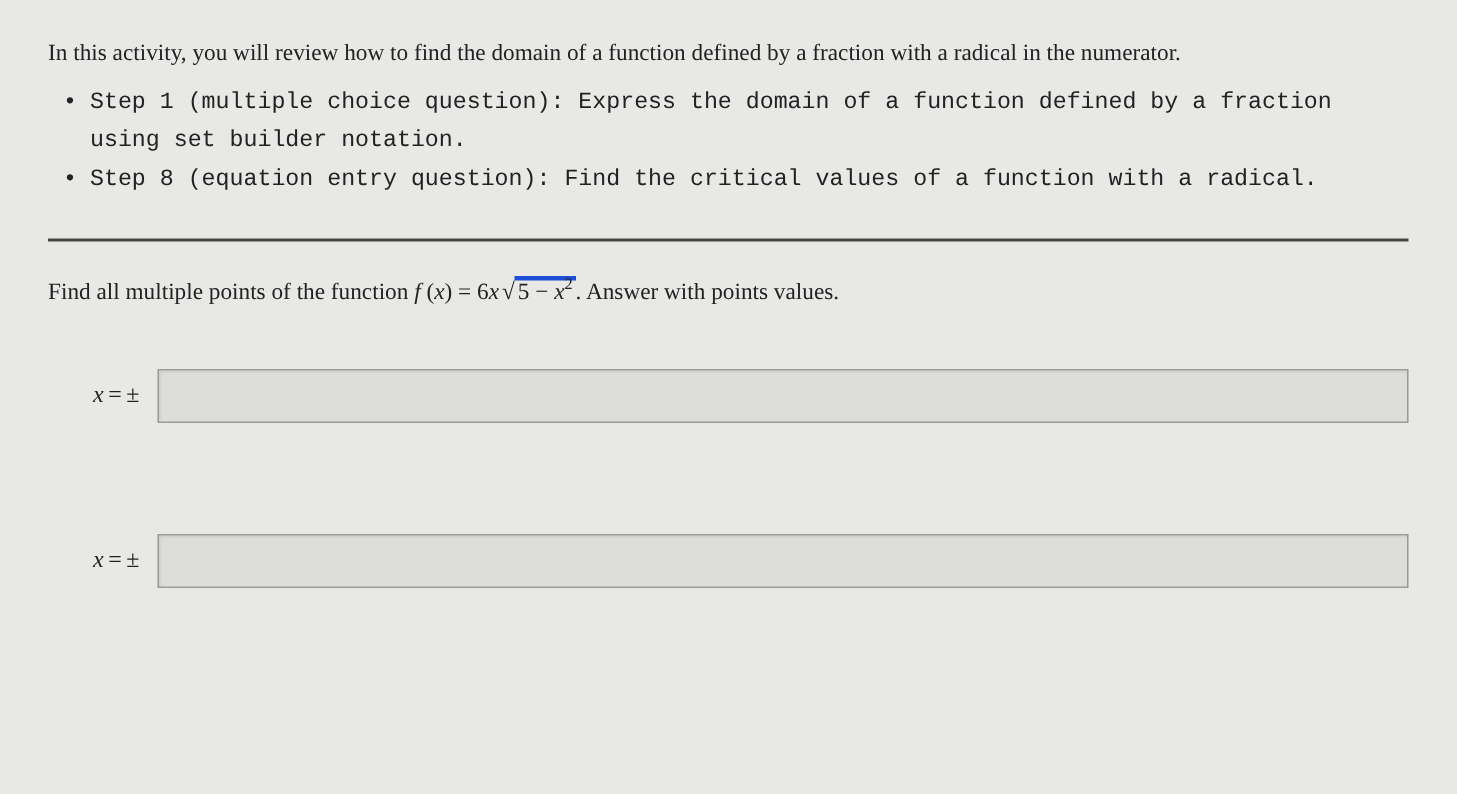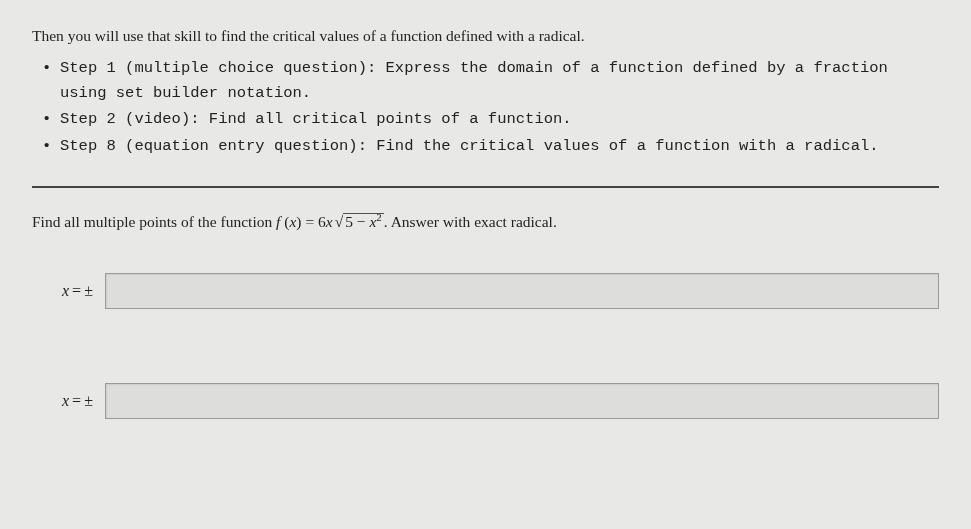--- a/index.html
+++ b/index.html
@@ -16,21 +16,21 @@
     .intro { margin-bottom: 10px; }
     .intro p { margin-bottom: 4px; }
     ul { list-style: none; padding-left: 28px; margin-top: 6px; font-family: Liberation Mono, monospace; }
     ul li::before { content: "•"; display: inline-block; width: 18px; margin-left: -18px; color: #222; }
     ul li { padding: 1px 0; }
     .divider { border: none; border-top: 2px solid #444; margin: 26px 0 22px 0; width: 100%; }
     .question { margin-bottom: 38px; }
     .math-i { font-style: italic; font-family: 'Times New Roman', serif; }
     .sqrt-wrap { position: relative; display: inline-block; padding-left: 2px; }
     .sqrt-sym::before { content: "√"; font-family: 'Times New Roman', serif; }
-    .sqrt-bar { border-top: 1px solid #1d4ed8; padding: 0 2px; display: inline-block; line-height: 1; }
+    .sqrt-bar { border-top: 3px solid #1d4ed8; padding: 0 2px; display: inline-block; line-height: 1; }
     .sup { font-size: 0.7em; vertical-align: super; line-height: 0; }
     .answer-row {
       display: flex;
       align-items: center;
       margin-left: 30px;
       margin-bottom: 74px;
     }
     .answer-label {
       font-family: 'Times New Roman', serif;
       font-style: italic;
@@ -48,32 +48,31 @@
       box-shadow: inset 1px 1px 2px rgba(0,0,0,0.08);
       padding: 0 8px;
       font-size: 15px;
       font-family: inherit;
     }
   </style>
 </head>
 <body>
 
 <div class="intro">
-  <p>Then you will use that skill to find the critical values of a function defined with a radical.</p>
+  <p>In this activity, you will review how to find the domain of a function defined by a fraction with a radical in the numerator.</p>
   <ul>
     <li>Step 1 (multiple choice question): Express the domain of a function defined by a fraction using set builder notation.</li>
-    <li>Step 2 (video): Find all critical points of a function.</li>
     <li>Step 8 (equation entry question): Find the critical values of a function with a radical.</li>
   </ul>
 </div>
 
 <hr class="divider">
 
 <div class="question">
-  <span>Find all multiple points of the function </span><span class="math-i">f </span><span>(</span><span class="math-i">x</span><span>) = 6</span><span class="math-i">x</span><span class="sqrt-wrap"><span class="sqrt-sym"></span><span class="sqrt-bar"><span>5 − </span><span class="math-i">x</span><span class="sup">2</span></span></span><span>. Answer with exact radical.</span>
+  <span>Find all multiple points of the function </span><span class="math-i">f </span><span>(</span><span class="math-i">x</span><span>) = 6</span><span class="math-i">x</span><span class="sqrt-wrap"><span class="sqrt-sym"></span><span class="sqrt-bar"><span>5 − </span><span class="math-i">x</span><span class="sup">2</span></span></span><span>. Answer with points values.</span>
 </div>
 
 <div class="answer-row">
   <span class="answer-label">
     <span class="math-i">x</span><span class="eq">=</span><span class="pm">±</span>
   </span>
   <input class="answer-input" type="text" value="" style="">
 </div>
 
 <div class="answer-row">

